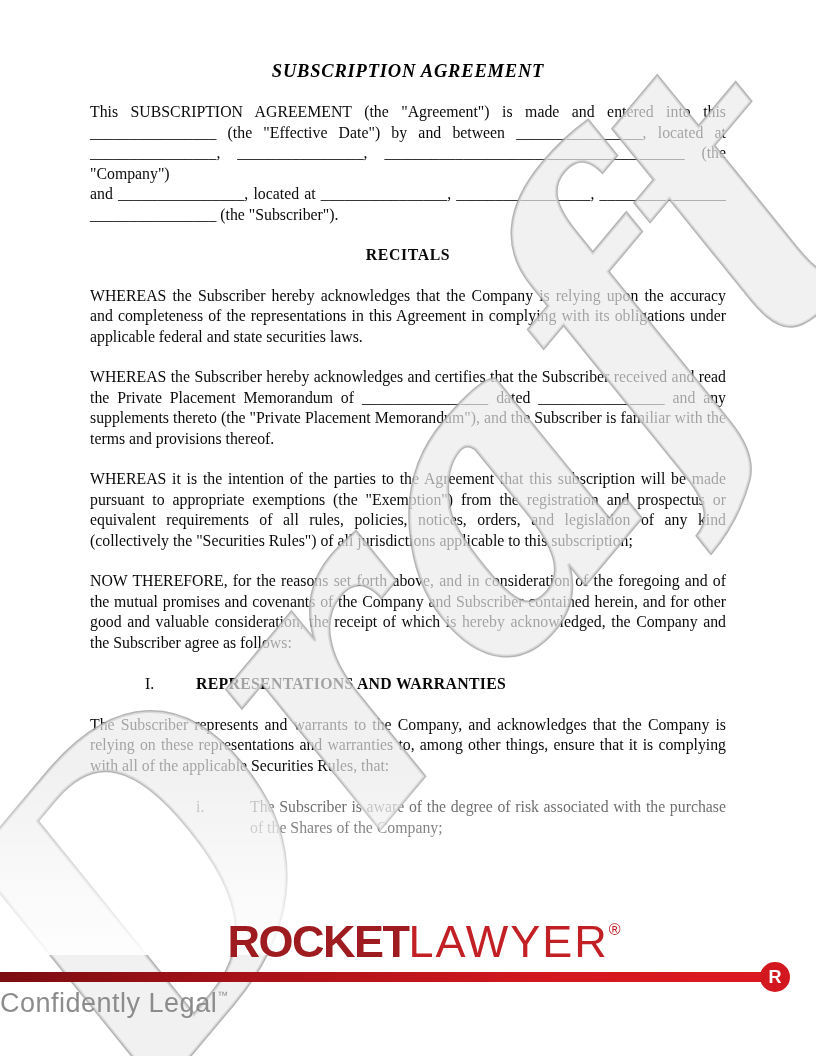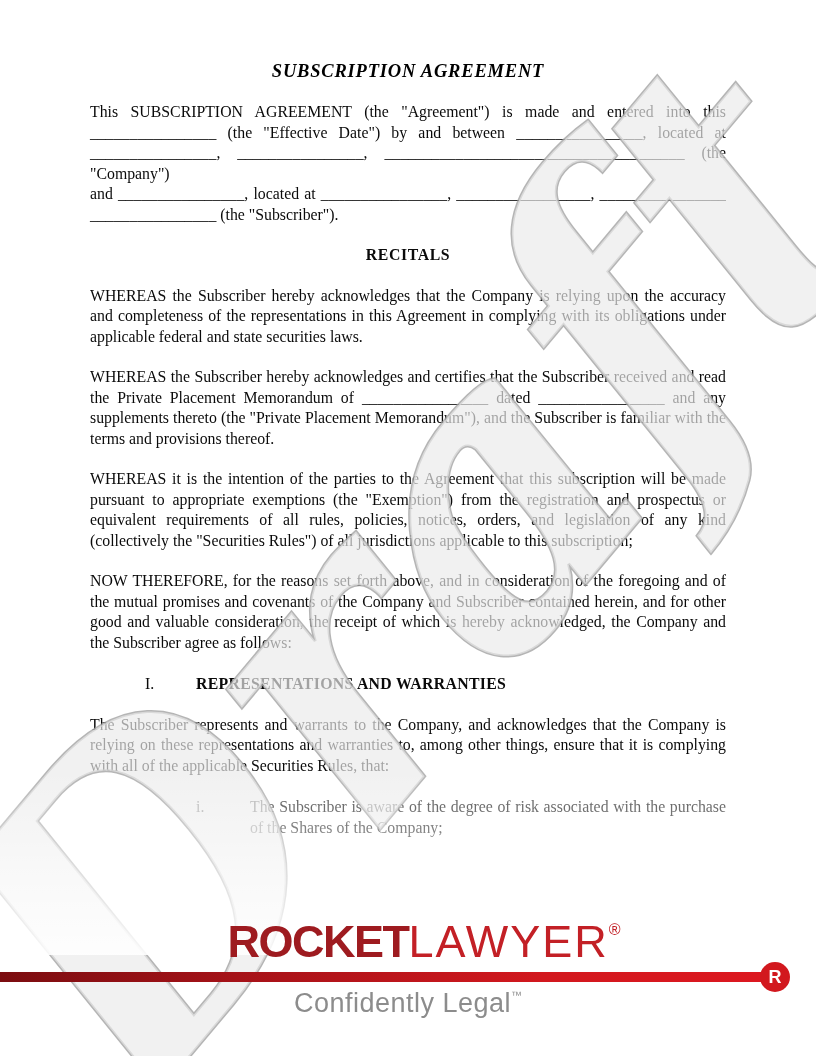--- a/index.html
+++ b/index.html
@@ -142,21 +142,21 @@
     line-height: 30px;
     text-align: center;
   }
 
   
   .tagline {
     position: absolute;
     left: 0;
     top: 988px;
     width: 100%;
-    text-align: center;
+    text-align: left;
     z-index: 4;
     font-family: "Liberation Sans", sans-serif;
     font-size: 27px;
     letter-spacing: 0.5px;
     color: #8C8C8C;
   }
   .tagline sup { font-size: 11px; vertical-align: 13px; letter-spacing: 0; }
 </style>
 </head>
 <body>

